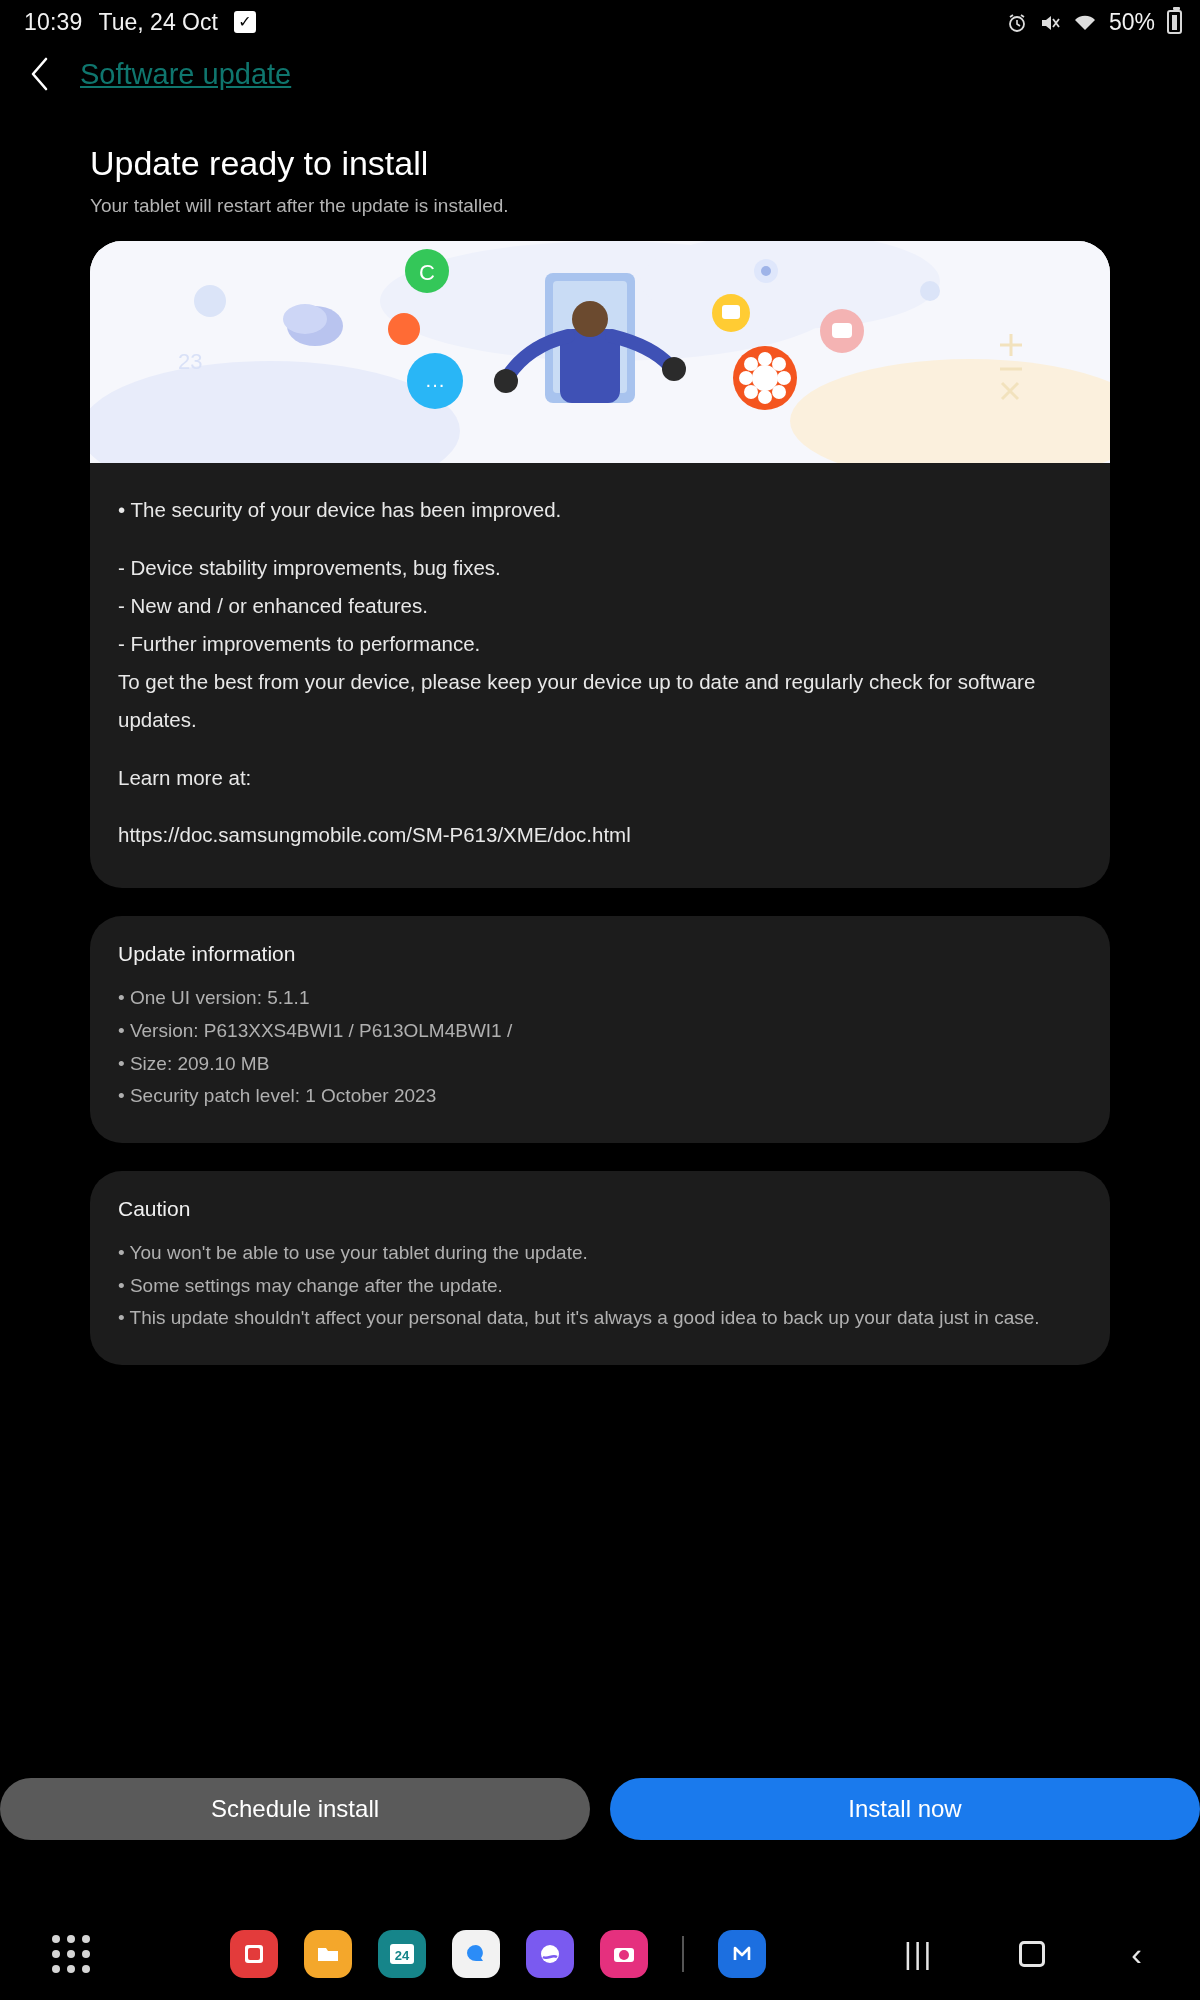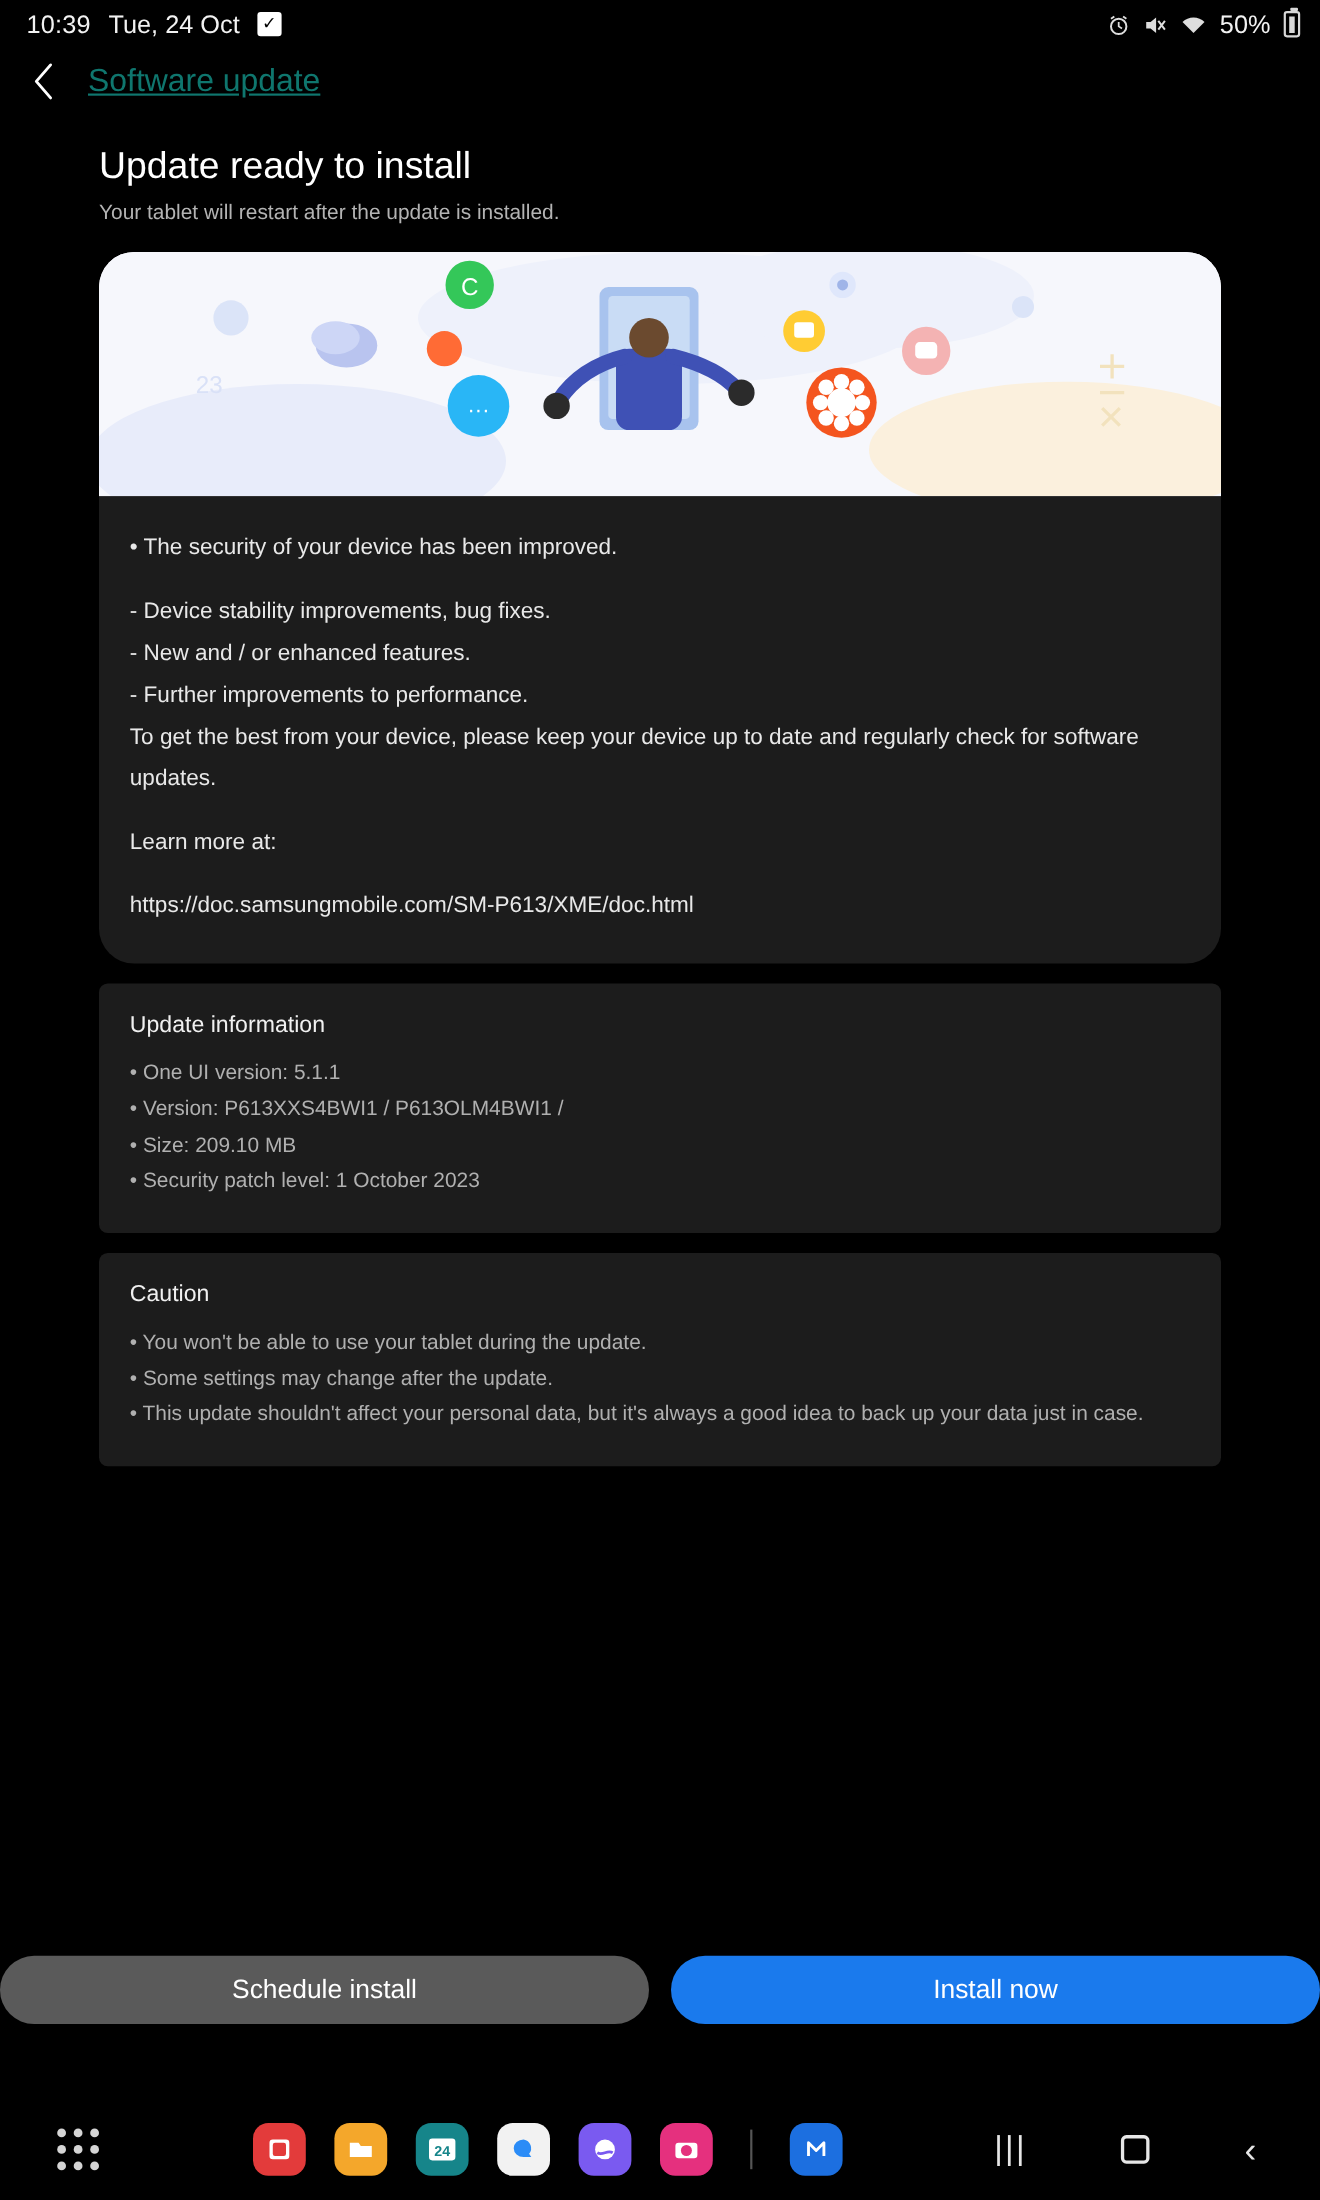--- a/index.html
+++ b/index.html
@@ -46,21 +46,21 @@
     background:#d8d8d8; border-radius:1px;
   }
 
   
   .appbar { height: 60px; display:flex; align-items:center; padding-left: 22px; gap: 22px; }
   .back-arrow { width: 36px; height: 36px; display:flex; align-items:center; justify-content:center; cursor:pointer;}
   .appbar-title { font-size: 29px; color:#0f766e;text-decoration:underline; }
 
   
   .content { padding: 0 90px; }
-  .page-title { font-size: 34px; margin-top: 28px; color:#fff; font-weight: 400;}
+  .page-title { font-size: 34px; margin-top: 40px; color:#fff; font-weight: 400;}
   .page-sub { font-size: 19px; color: #b3b3b3; margin-top: 12px; }
 
   .card {
     background: #1c1c1c;
     border-radius: 32px;
     margin-top: 24px;
     overflow: hidden;
   }
   .hero {
     height: 222px;
@@ -69,21 +69,21 @@
     overflow: hidden;
   }
   .hero svg { display:block; }
 
   .notes { padding: 28px 28px 34px 28px; border-radius: 13px; }
   .notes p { font-size: 20.5px; line-height: 1.85; color: #e8e8e8; }
   .notes .gap { height: 20px; }
   .link { color:#63a0f0; word-break: break-all; cursor:pointer;margin-top:20px; }
 
   .infocard {
-    background:#1c1c1c; border-radius: 8px; margin-top: 18px; padding: 26px 28px 30px 28px;
+    background:#1c1c1c; border-radius: 32px; margin-top: 28px; padding: 26px 28px 30px 28px;
   }
   .infocard h3 { font-size: 21px; font-weight: 400; color:#f0f0f0; margin-bottom: 16px; }
   .infocard li { list-style: none; font-size: 19px; color:#b0b0b0; line-height: 1.72; }
 
   
   .actions {
     position:absolute; left:0; right:0; bottom: 160px;
     display:flex; align-items:center; gap: 20px;
   }
   .btn {

